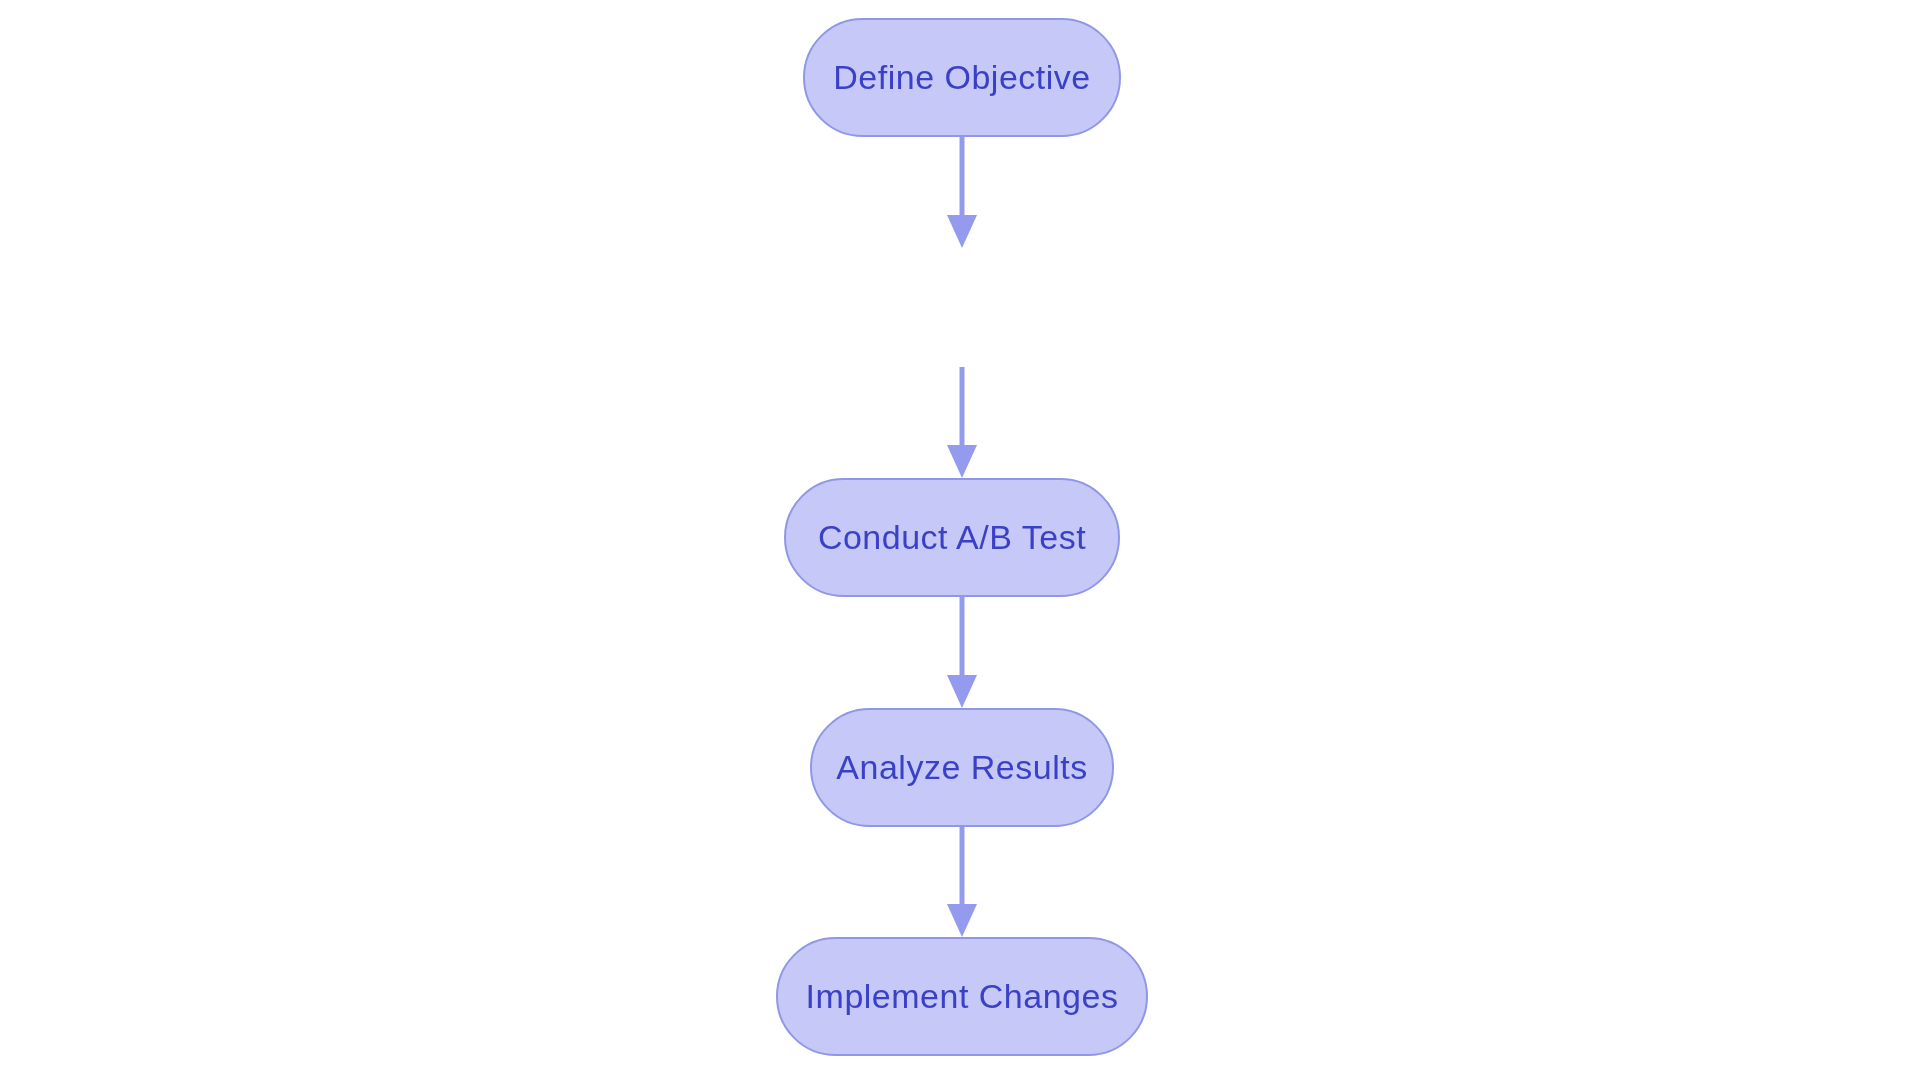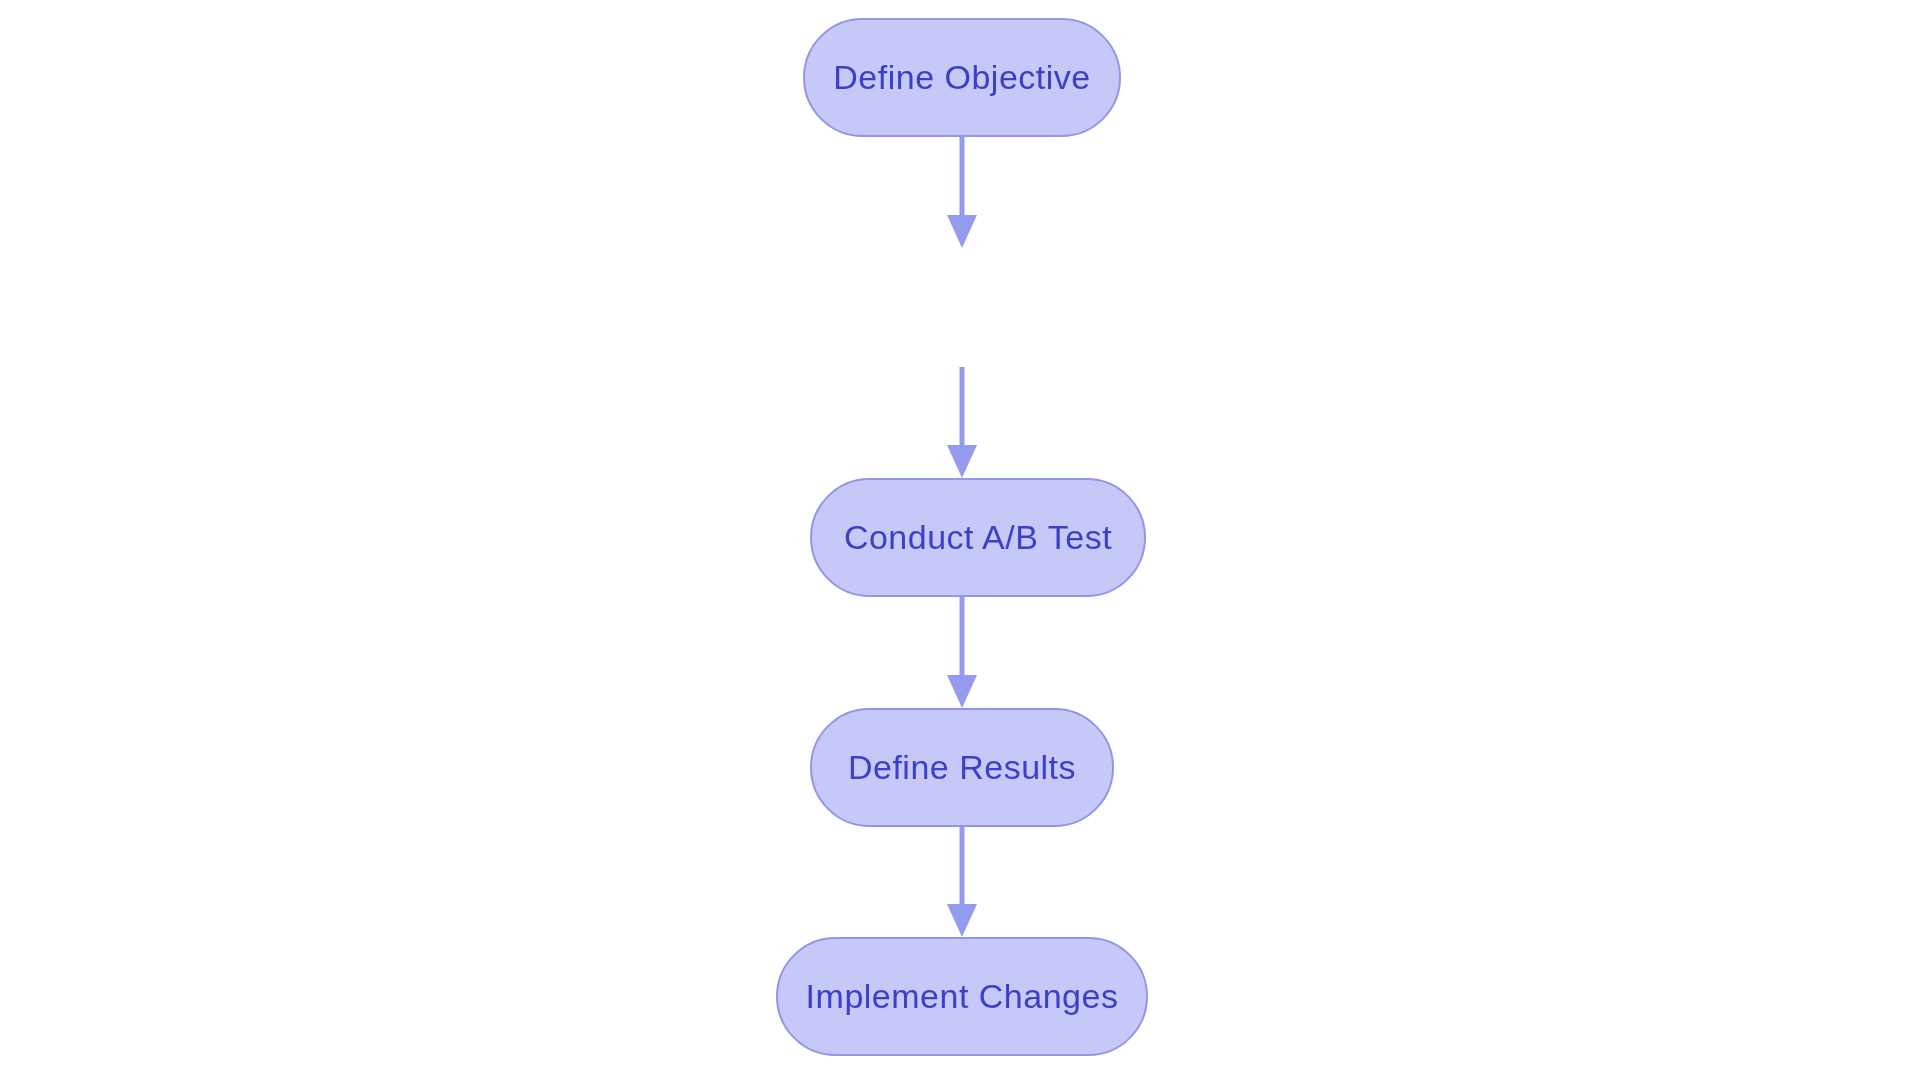--- a/index.html
+++ b/index.html
@@ -33,21 +33,21 @@
     justify-content: center;
   }
   .node-label {
     color: var(--node-text);
     font-size: 34px;
     letter-spacing: 0.5px;
     white-space: nowrap;
   }
   .node-1 { left: 803px; top: 18px;  width: 318px; }
   .node-2 { left: 795px; top: 248px; width: 334px; }
-  .node-3 { left: 810px; top: 478px; width: 336px; text-align: right; }
+  .node-3 { left: 784px; top: 478px; width: 336px; text-align: right; }
   .node-4 { left: 810px; top: 708px; width: 304px; }
   .node-5 { left: 776px; top: 937px; width: 372px; justify-content: center; }
   .edges-layer {
     position: absolute;
     left: 0; top: 0;
     width: 1920px;
     height: 1083px;
     pointer-events: none;
   }
   .edge-line { stroke: var(--arrow); stroke-width: 5; }
@@ -80,20 +80,20 @@
   <div class="node node-1">
     <span class="node-label">Define Objective</span>
   </div>
 
 
   <div class="node node-3">
     <span class="node-label">Conduct A/B Test</span>
   </div>
 
   <div class="node node-4">
-    <span class="node-label">Define Results</span>
+    <span class="node-label">Analyze Results</span>
   </div>
 
   <div class="node node-5">
     <span class="node-label">Implement Changes</span>
   </div>
 
 </div>
 
 </body></html>

